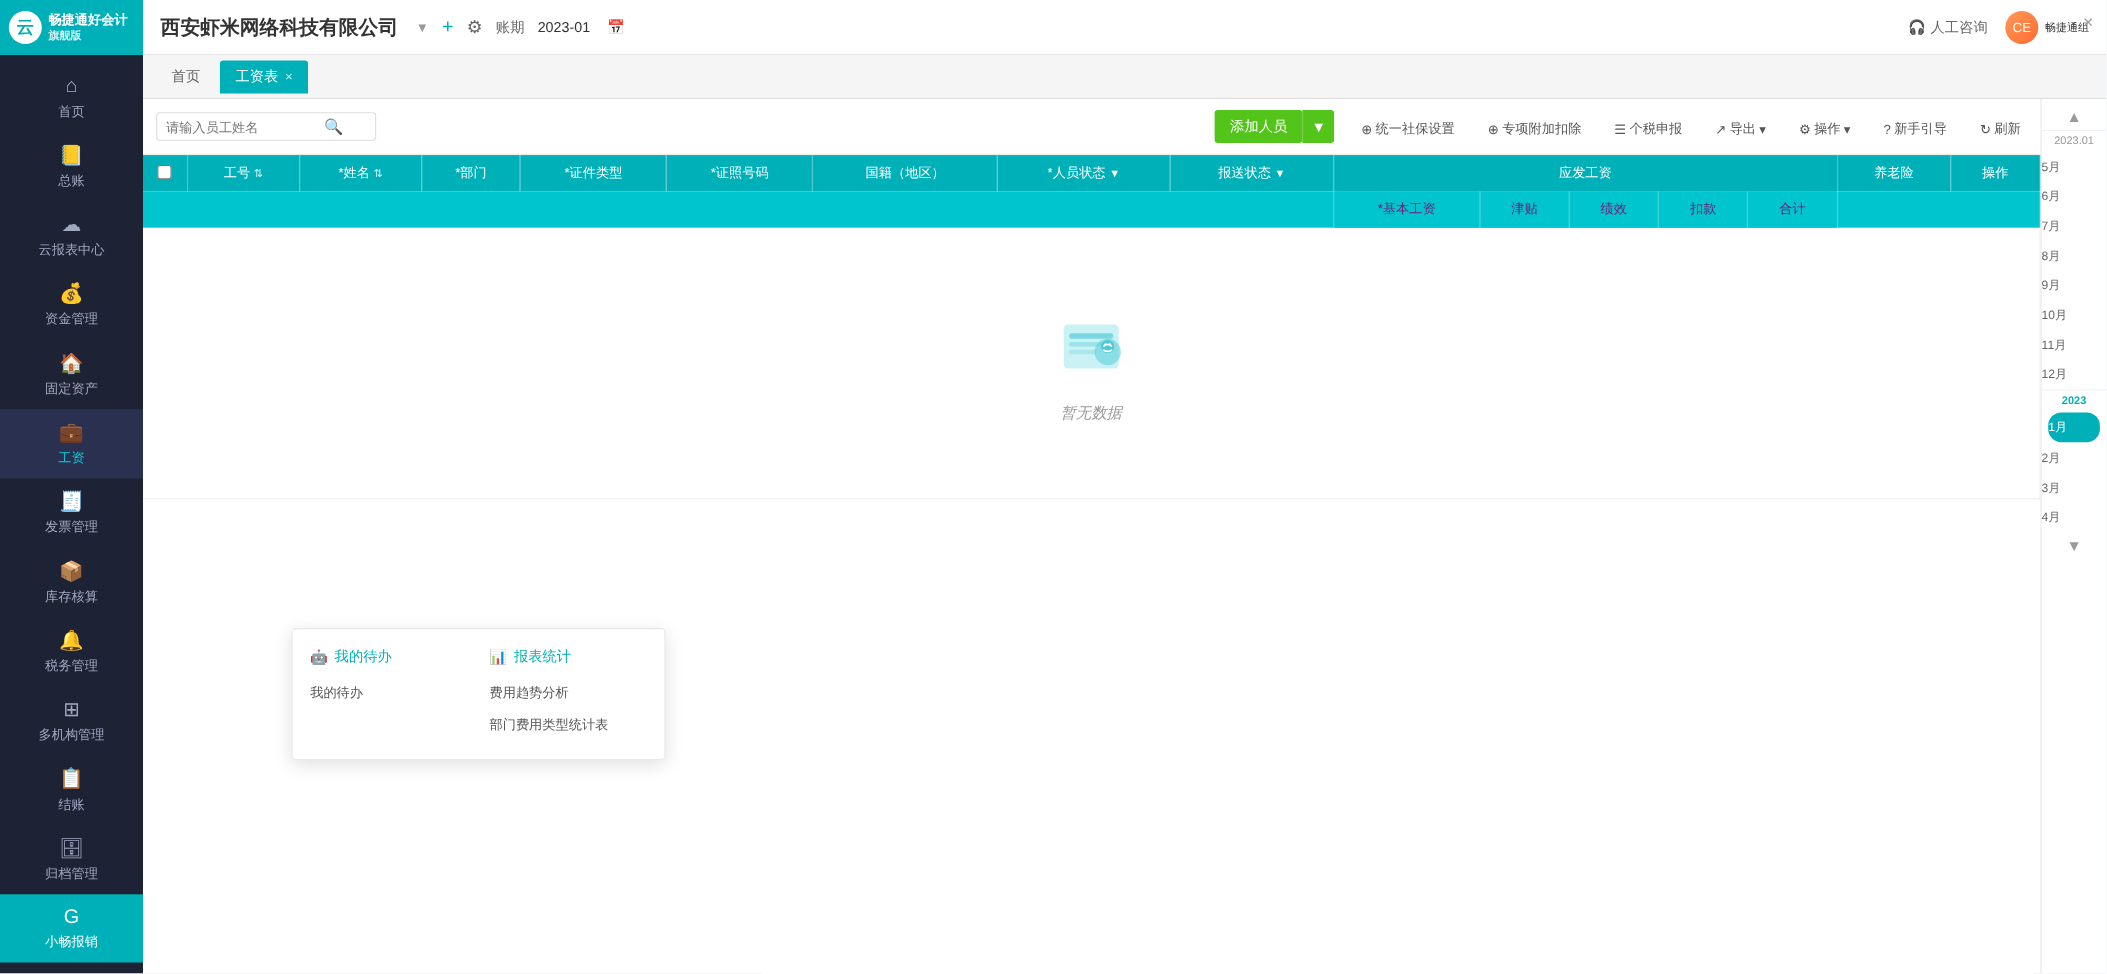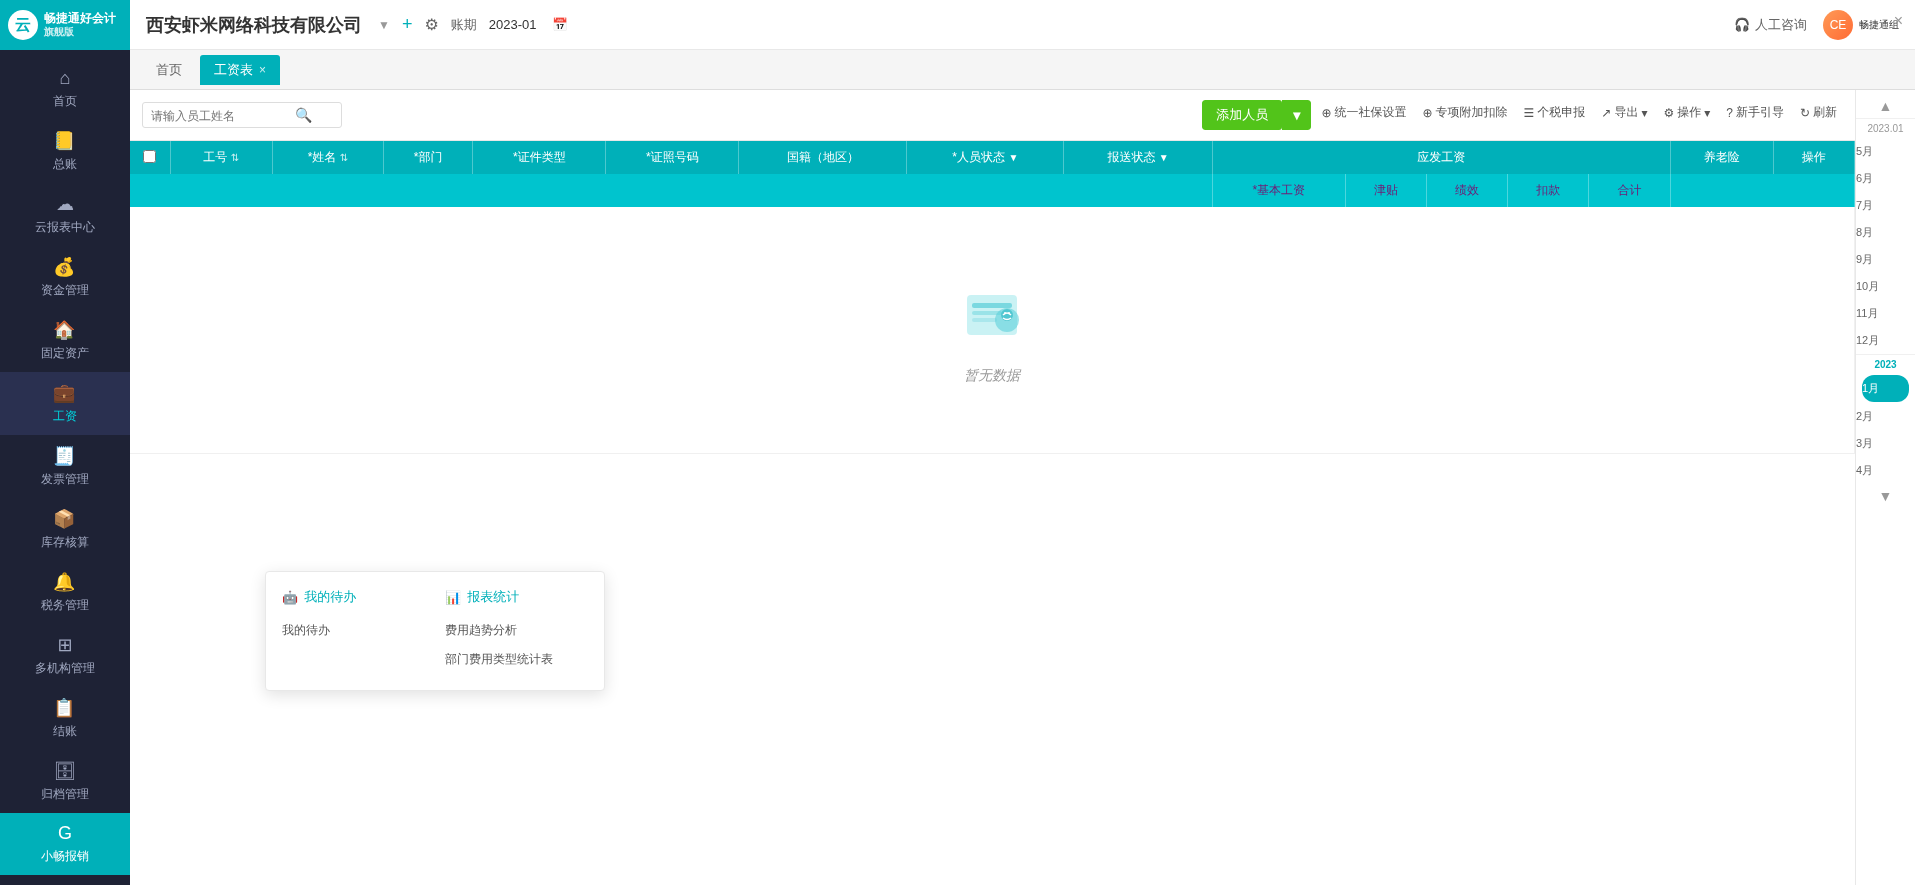--- a/index.html
+++ b/index.html
@@ -147,21 +147,21 @@
       width: 200px;
     }
     .search-input {
       border: none;
       outline: none;
       font-size: 12px;
       color: #999;
       width: 140px;
     }
     .search-icon { color: #999; font-size: 14px; cursor: pointer; }
-    .toolbar-right { margin-left: auto; display: flex; align-items: flex-start; gap: 4px; }
+    .toolbar-right { margin-left: auto; display: flex; align-items: flex-end; gap: 18px; }
     .btn-add-person {
       background: #52c41a;
       color: white;
       border: none;
       padding: 6px 14px;
       border-radius: 3px;
       cursor: pointer;
       font-size: 13px;
       display: flex;
       align-items: center;

